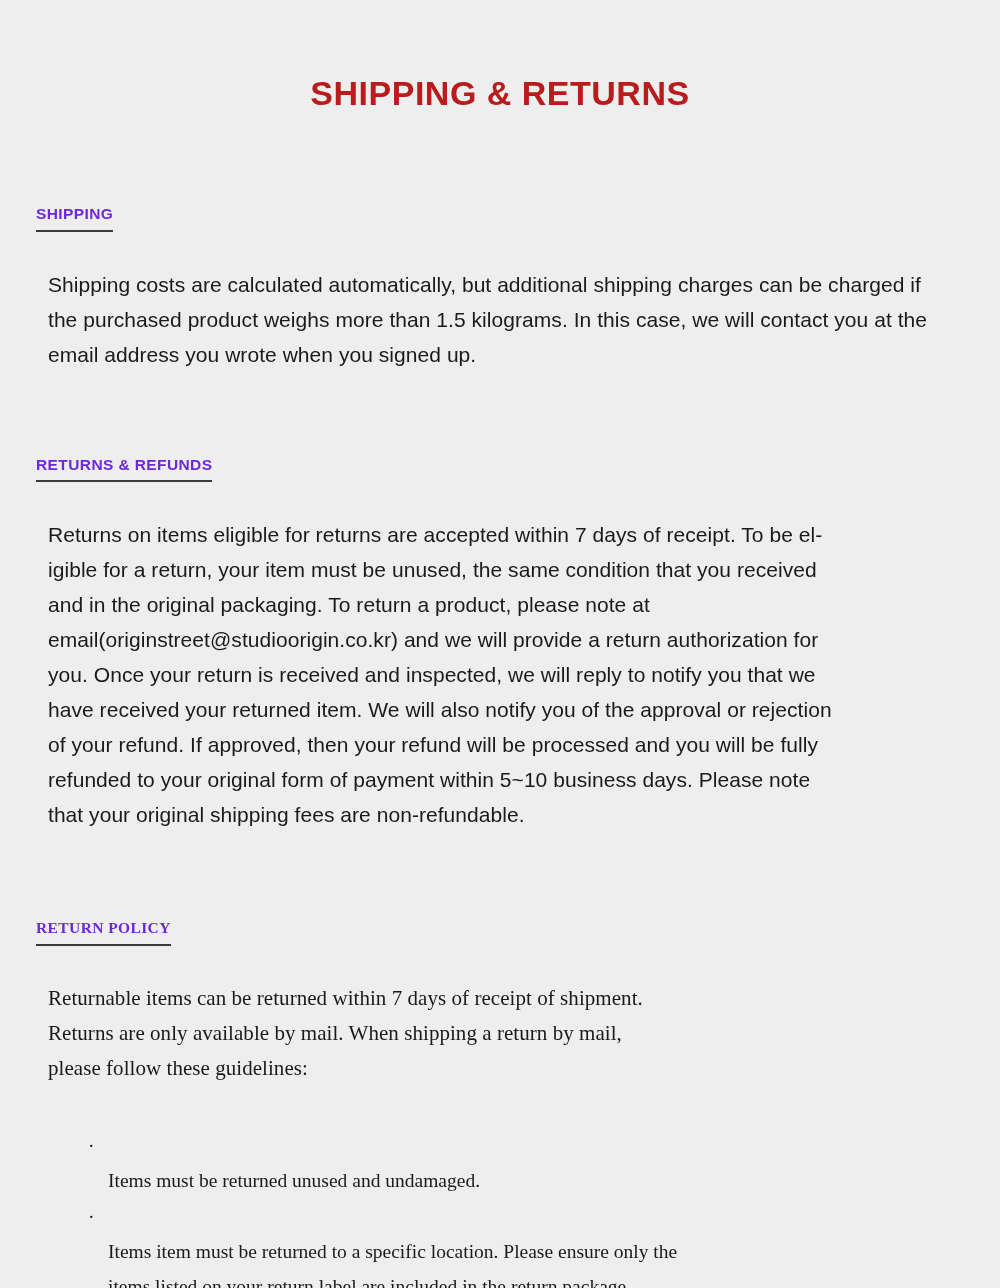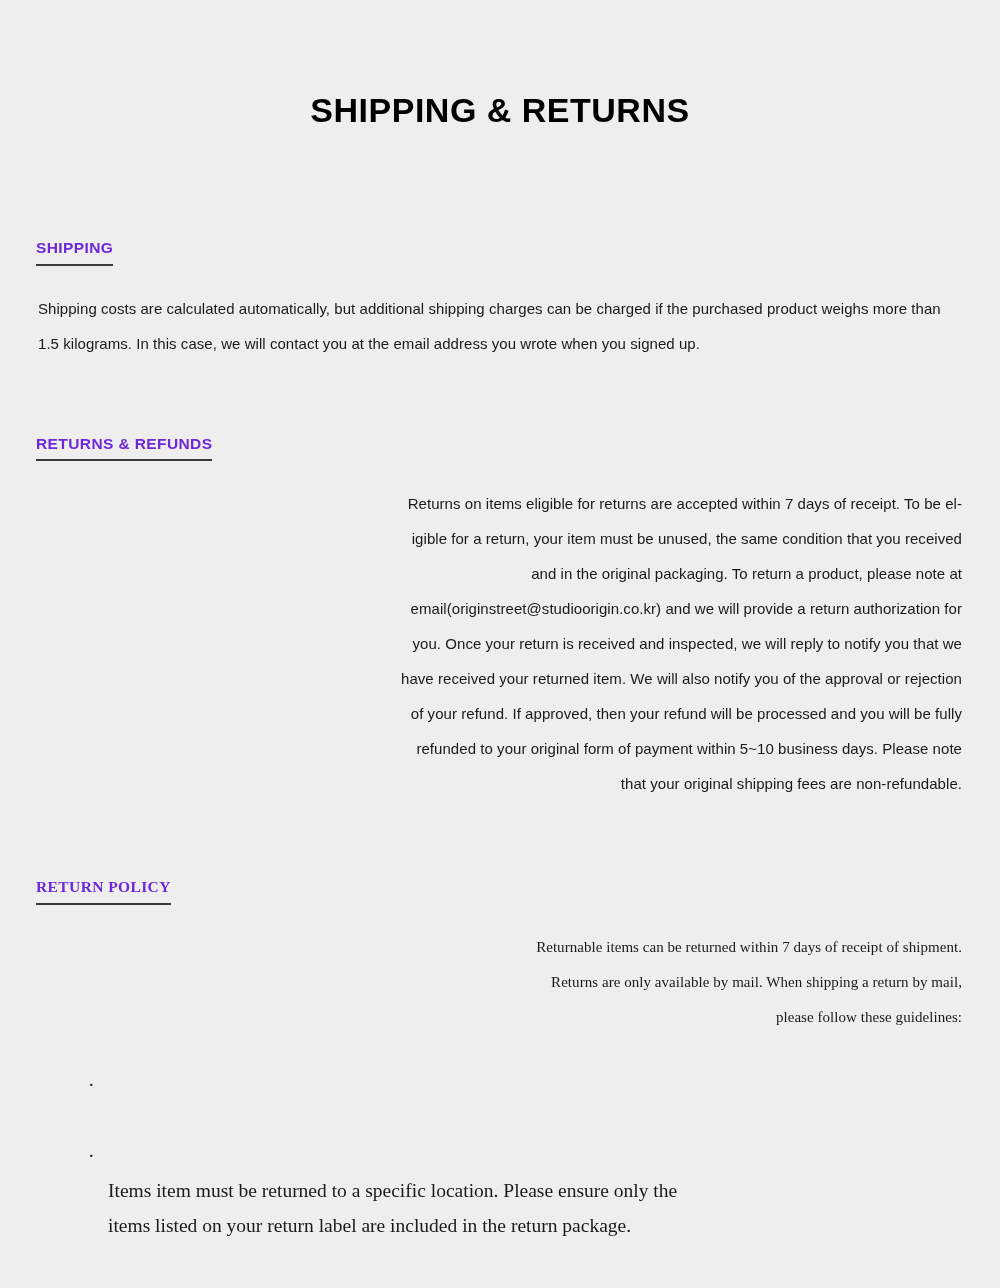--- a/index.html
+++ b/index.html
@@ -19,28 +19,28 @@
   .page {
     position: relative;
     width: 1000px;
     min-height: 1288px;
     box-sizing: border-box;
     padding: 0 36px;
   }
 
   
   .page-title {
-    margin: 17px;
+    margin: 0;
     padding-top: 74px;
     text-align: center;
     font-size: 34px;
     font-weight: 700;
     letter-spacing: 0.5px;
     line-height: 1.15;
-    color: #000000;
+    color: #b91c1c;
   }
 
   
   .section {
     margin: 0;
   }
   .section-shipping   { padding-top: 92px; }
   .section-returns    { padding-top: 72px; }
   .section-policy     { padding-top: 75px; font-family: Liberation Serif, serif; }
 
@@ -50,36 +50,35 @@
     font-size: 15.5px;
     font-weight: 700;
     letter-spacing: 0.4px;
     line-height: 1.2;
     color: #6d28d9;
     border-bottom: 2px solid #3a3a3a;
     padding-bottom: 6px;
   }
 
   .section-body {
-    margin: 2px;
+    margin: 12px;
     padding-top: 23px;
-    font-size: 15px;
+    font-size: 21px;
     font-weight: 400;
     line-height: 35px;
     letter-spacing: 0.05px;
     color: #1a1a1a;
   }
   .section-body p {
     margin: 0;
   }
 
   
   .hardwrap {
     white-space: pre-line;
-    text-align: right;
   }
 
   
   .guideline-list {
     margin: 0;
     padding: 30px 0 0 0;
     list-style: none;
   }
   .guideline-list li {
     position: relative;
@@ -135,21 +134,21 @@
   <section class="section section-policy">
     <h2 class="section-heading">RETURN POLICY</h2>
     <div class="section-body">
       <p class="hardwrap">Returnable items can be returned within 7 days of receipt of shipment.
 Returns are only available by mail. When shipping a return by mail,
 please follow these guidelines:</p>
     </div>
 
     <ul class="guideline-list">
       <li>
-        <span class="bullet-dot">·</span>
+        <span class="bullet-dot">·</span><span>Items must be returned unused and undamaged.</span>
       </li>
       <li>
         <span class="bullet-dot">·</span><span>Items item must be returned to a specific location. Please ensure only the
 items listed on your return label are included in the return package.</span>
       </li>
     </ul>
   </section>
 
 </div>
 

